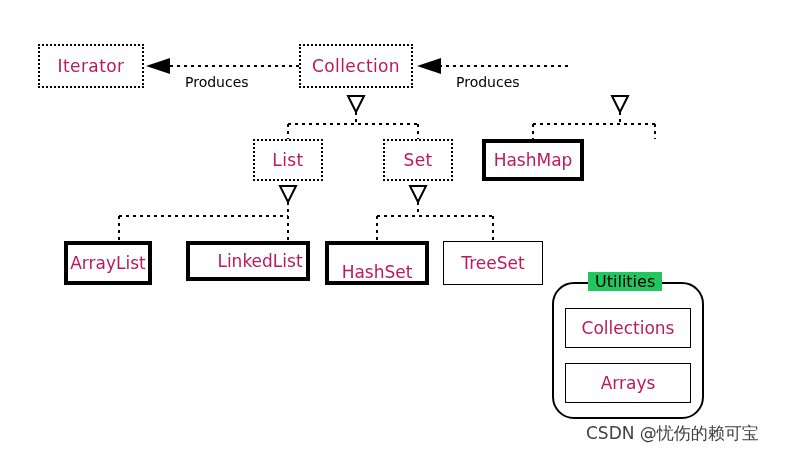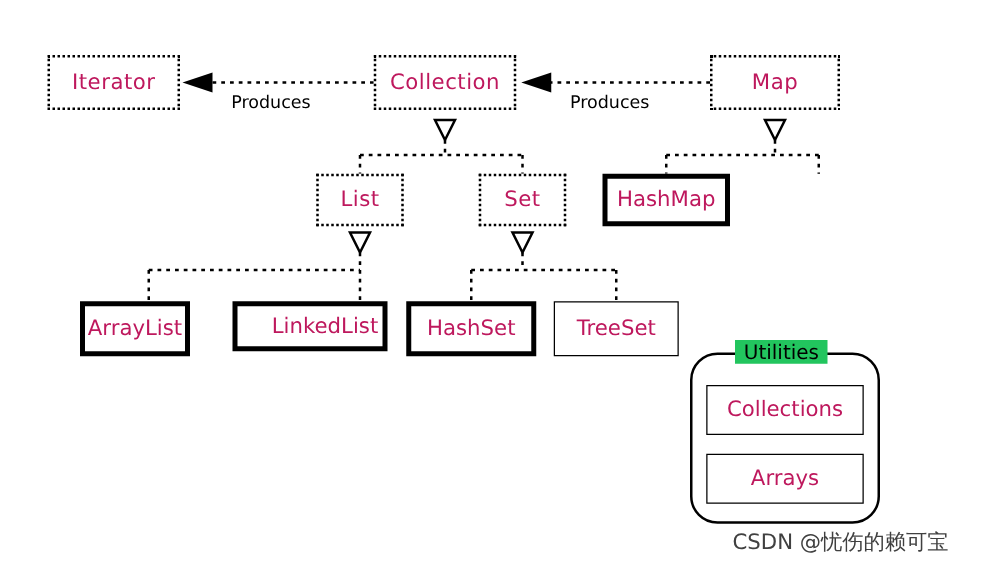--- a/index.html
+++ b/index.html
@@ -133,23 +133,20 @@
   </svg>
 
   <div class="node iface" style="left:38px;top:44px;width:106px;height:44px;">
     <span>Iterator</span>
   </div>
 
   <div class="node iface" style="left:299px;top:44px;width:114px;height:44px;">
     <span>Collection</span>
   </div>
 
-  <div class="node iface" style="left:568px;top:44px;width:104px;height:44px;">
-    <span>Map</span>
-  </div>
 
   <div class="node iface" style="left:253px;top:139px;width:70px;height:42px;">
     <span>List</span>
   </div>
 
   <div class="node cls-bold" style="left:482px;top:139px;width:102px;height:42px;">
     <span>HashMap</span>
   </div>
 
   <div class="node iface" style="left:383px;top:139px;width:70px;height:42px;">
@@ -158,21 +155,21 @@
 
 
   <div class="node cls-bold" style="left:64px;top:241px;width:88px;height:44px;">
     <span>ArrayList</span>
   </div>
 
   <div class="node cls-bold" style="left:186px;top:241px;width:124px;height:40px;padding-left:24px;">
     <span>LinkedList</span>
   </div>
 
-  <div class="node cls-bold" style="left:325px;top:241px;width:104px;height:44px;">
+  <div class="node cls-bold" style="left:325px;top:241px;width:104px;height:44px;align-items:flex-end;">
     <span>HashSet</span>
   </div>
 
   <div class="node cls-thin" style="left:443px;top:241px;width:100px;height:44px;">
     <span>TreeSet</span>
   </div>
 
   <div class="group-box" style="left:552px;top:282px;width:152px;height:137px;"></div>
 
   <div class="group-label" style="left:588px;top:272px;">Utilities</div>

